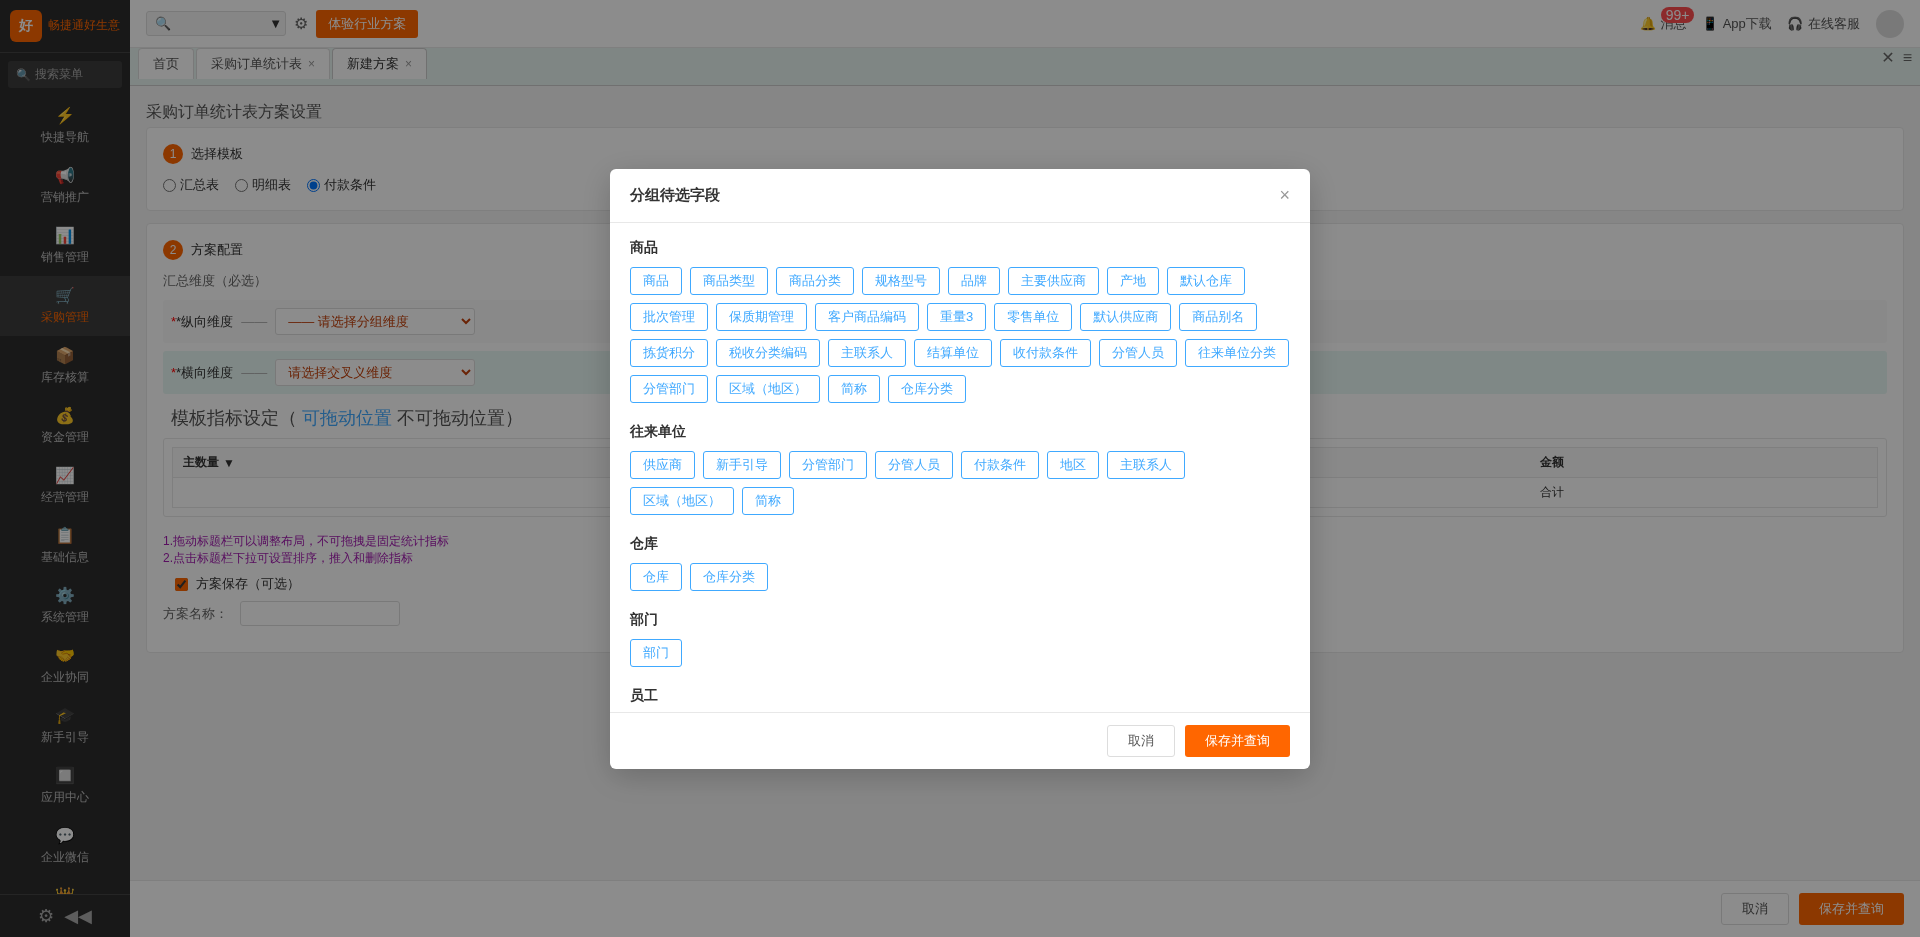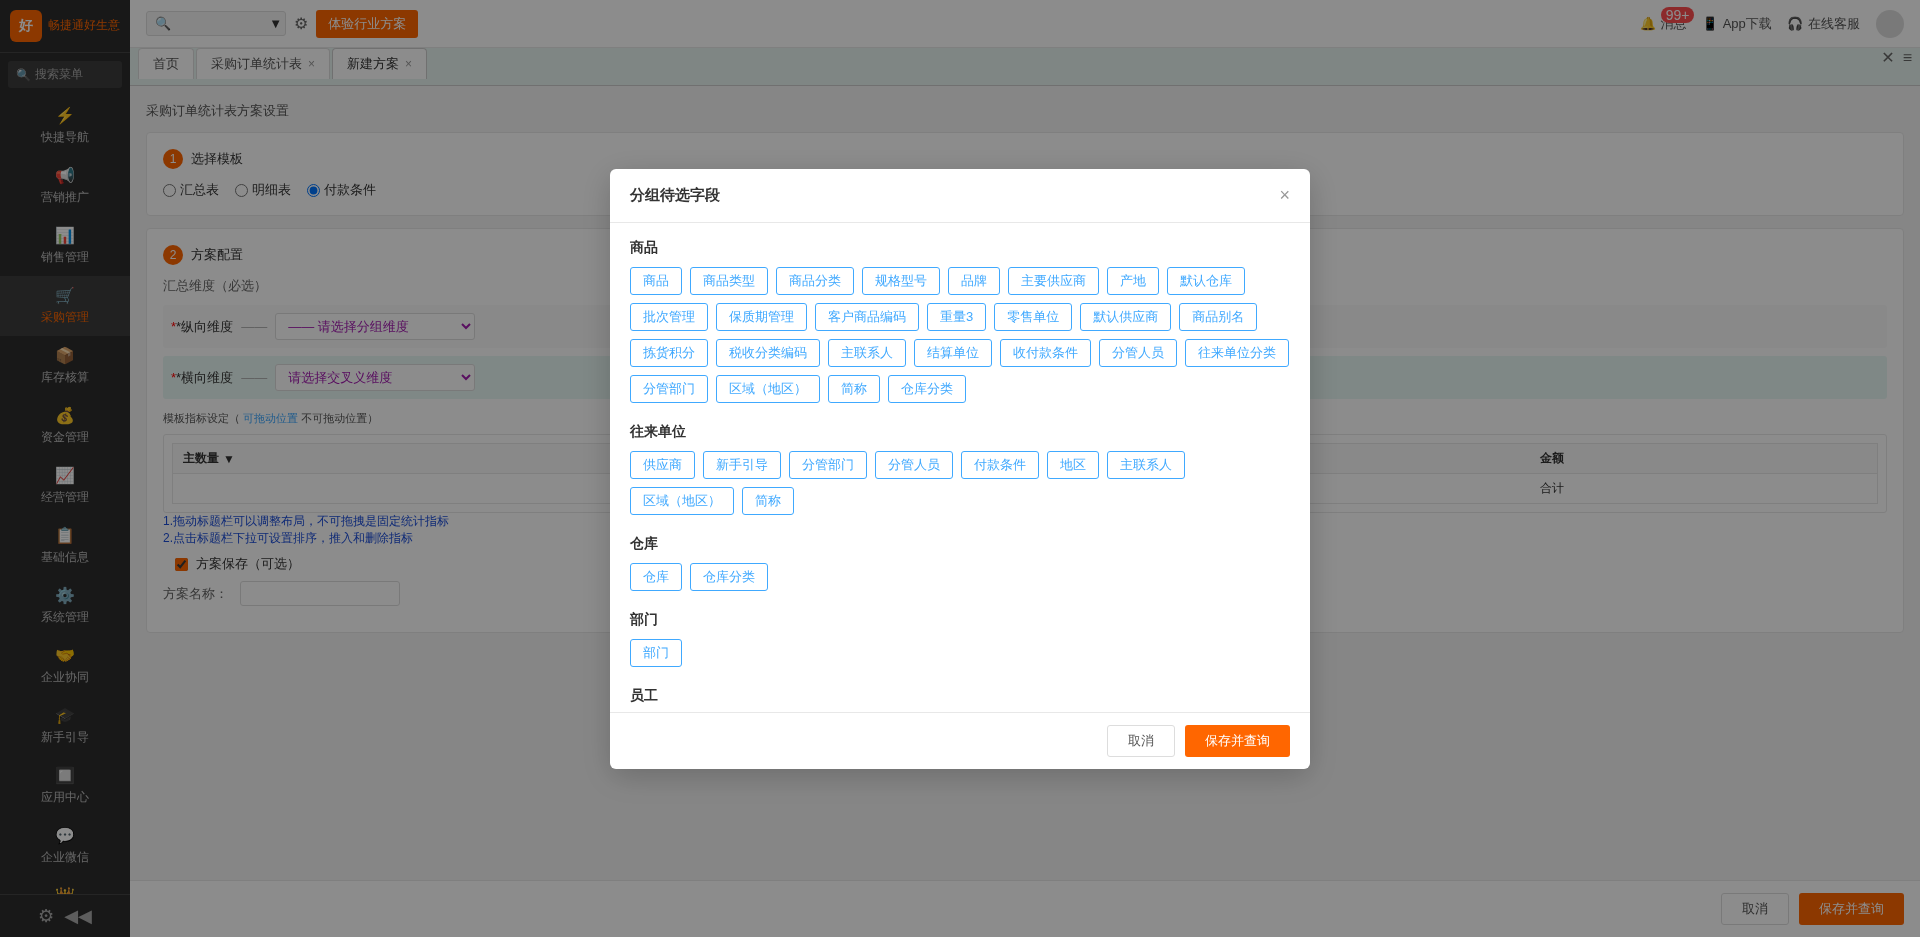--- a/index.html
+++ b/index.html
@@ -38,35 +38,35 @@
     
     .tabs-bar { background: #e8f4f0; display: flex; align-items: flex-start; padding: 0 8px; height: 38px; gap: 2px; border-bottom: 1px solid #ccc; }
     .tab { display: flex; align-items: center; gap: 6px; padding: 6px 14px; background: white; border-radius: 4px 4px 0 0; cursor: pointer; font-size: 13px; color: #555; border: 1px solid #ddd; border-bottom: none; }
     .tab.active { background: white; color: #333; border-color: #ccc; }
     .tab-close { background: none; border: none; cursor: pointer; color: #999; font-size: 12px; padding: 0; }
     .tabs-right { margin-left: auto; display: flex; gap: 8px; }
     .tabs-right-btn { background: none; border: none; cursor: pointer; color: #666; font-size: 16px; }
 
     
     .page-content { flex: 1; overflow: auto; background: #f5f5f5; padding: 16px; position: relative; }
-    .page-header { font-size: 13px; color: #555; margin-bottom: 12px; }
+    .page-header { font-size: 16px; color: #555; margin-bottom: 4px; }
     .section-card { background: white; border-radius: 4px; padding: 16px; margin-bottom: 12px; border: 1px solid #e8e8e8; }
     .section-title { display: flex; align-items: center; gap: 8px; margin-bottom: 12px; }
     .step-badge { background: #f60; color: white; border-radius: 50%; width: 20px; height: 20px; display: flex; align-items: center; justify-content: center; font-size: 12px; flex-shrink: 0; }
     .template-options { display: flex; gap: 16px; align-items: center; }
     .template-options label { display: flex; align-items: center; gap: 4px; cursor: pointer; font-size: 13px; }
     .form-row { display: flex; align-items: center; gap: 12px; margin-bottom: 10px; }
     .form-label { color: #666; font-size: 13px; }
     .required { color: red; }
     .form-input { border: 1px solid #ddd; border-radius: 3px; padding: 4px 8px; font-size: 13px; width: 160px; }
     .dimension-row { display: flex; align-items: center; gap: 8px; padding: 8px; background: #f9f9f9; border-radius: 3px; margin-bottom: 8px; }
     .dim-arrow { color: #aaa; }
-    .dim-select { border: 1px solid #ddd; border-radius: 3px; padding: 4px 41px 4px 8px; font-size: 13px; color: #a21caf; background: white; width: 200px; }
+    .dim-select { border: 1px solid #ddd; border-radius: 3px; padding: 4px 41px 4px 8px; font-size: 13px; color: #c2410c; background: white; width: 200px; }
     .draggable-area { border: 1px solid #e8e8e8; border-radius: 3px; padding: 8px; background: white; min-height: 40px; }
-    .hint-text { color: #1d4ed8; font-size: 12px; margin-top: 0; }
+    .hint-text { color: #a21caf; font-size: 12px; margin-top: 16px; }
     .save-option { display: flex; align-items: center; gap: 8px; margin-top: 8px; padding-left: 12px; }
     .save-checkbox { accent-color: #f60; }
 
     
     .dialog-overlay { position: fixed; top: 0; left: 0; width: 100%; height: 100%; background: rgba(0,0,0,0.45); z-index: 1000; display: flex; align-items: center; justify-content: center; }
     .dialog { background: white; border-radius: 6px; width: 700px; max-height: 600px; display: flex; flex-direction: column; box-shadow: 0 8px 32px rgba(0,0,0,0.2); }
     .dialog-header { padding: 16px 20px; border-bottom: 1px solid #e8e8e8; display: flex; align-items: center; justify-content: space-between; }
     .dialog-title { font-size: 15px; font-weight: 600; color: #333; }
     .dialog-close { background: none; border: none; cursor: pointer; font-size: 18px; color: #999; }
     .dialog-body { flex: 1; overflow-y: auto; padding: 16px 20px; }
@@ -266,21 +266,21 @@
           <span>
             <span class="required">*</span><span>*横向维度</span>
           </span>
           <span class="dim-arrow">——</span>
           <select class="dim-select">
             <option>请选择交叉义维度</option>
           </select>
         </div>
 
         <div style="margin-top:12px;">
-          <div style="font-size:11px;color:#555;margin-bottom:8px;">
+          <div style="font-size:18px;color:#555;margin-bottom:8px;margin-left:8px;">
             <span>模板指标设定（</span>
             <span style="color:#40a9ff;cursor:pointer;">可拖动位置</span>
             <span>不可拖动位置）</span>
           </div>
           <div class="draggable-area">
             <table class="stats-table">
               <thead>
                 <tr>
                   <th>
                     <div class="dropdown-btn">

